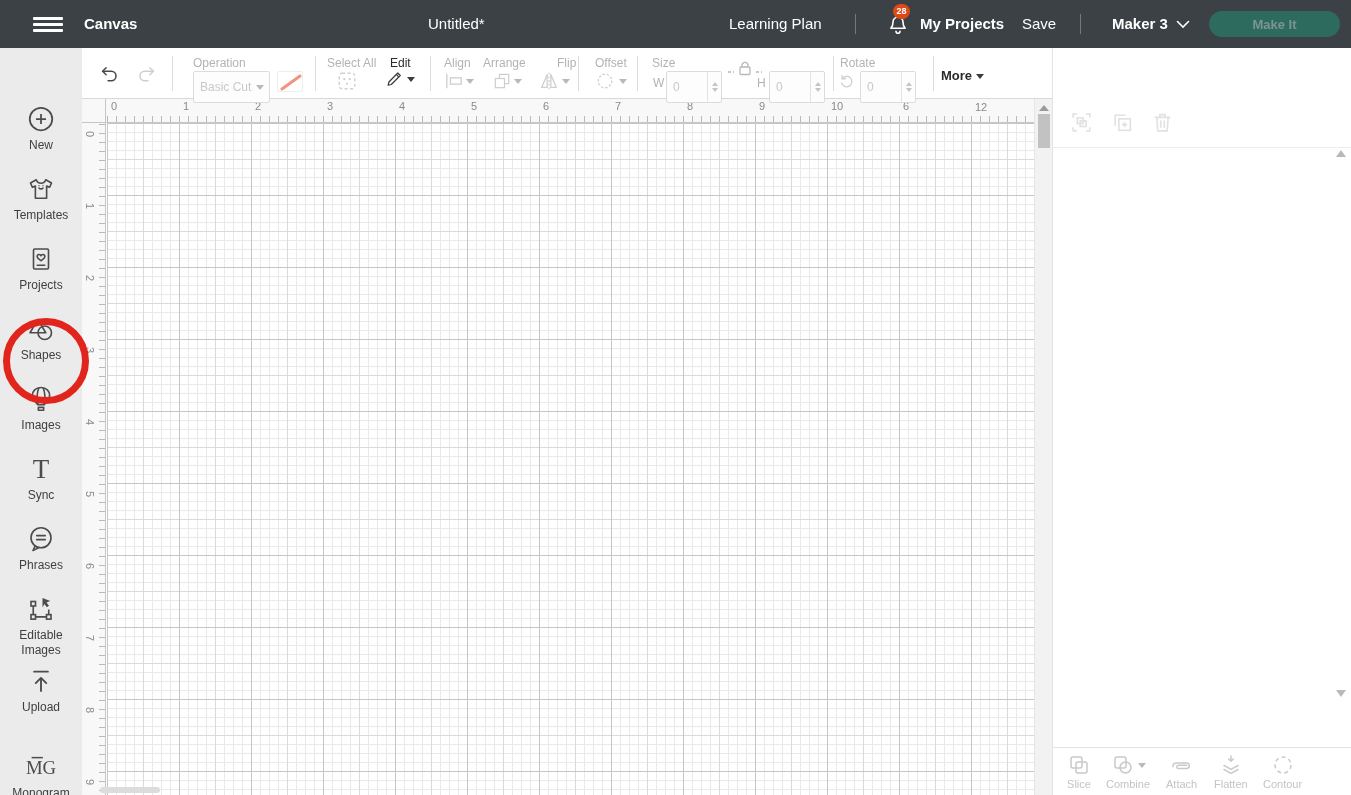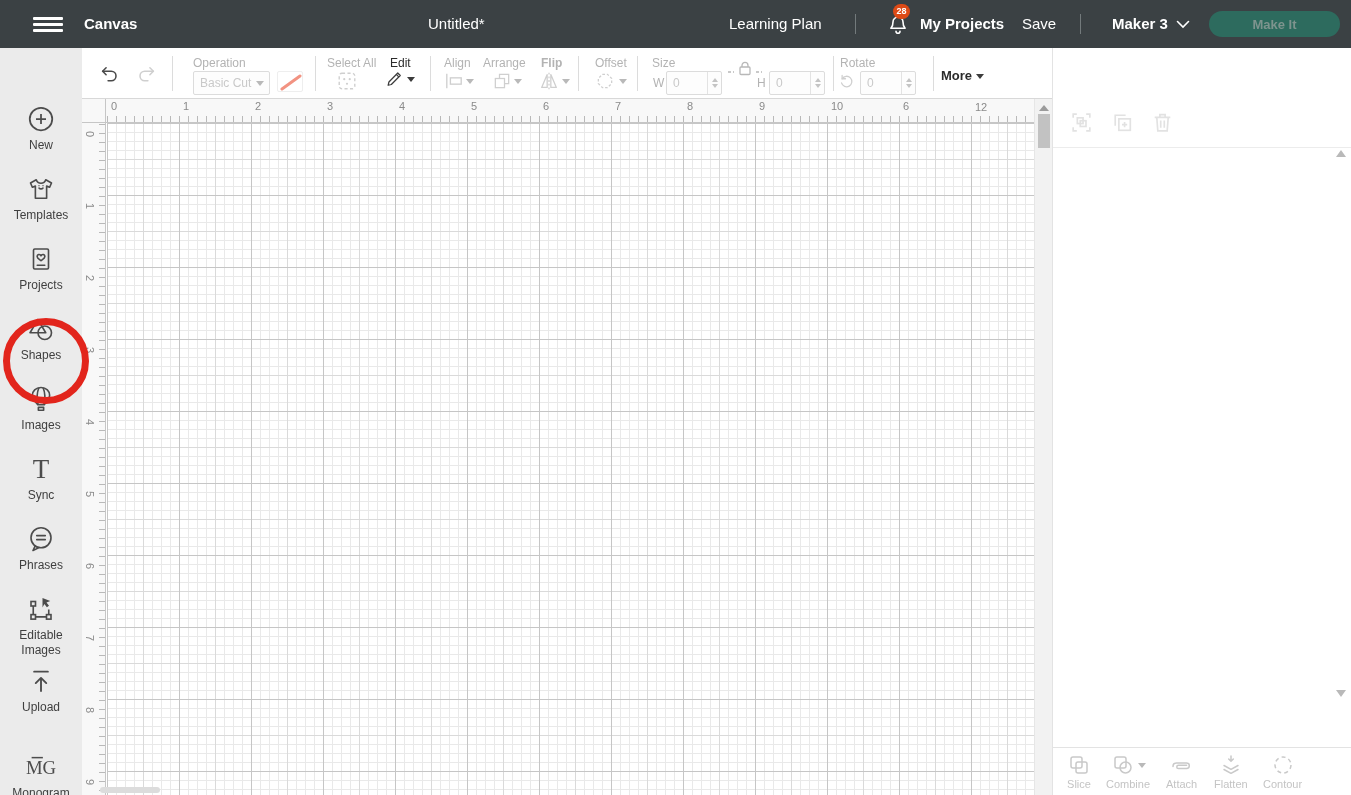--- a/index.html
+++ b/index.html
@@ -23,21 +23,21 @@
   .sb-item { position:absolute; left:0; width:82px; display:flex; flex-direction:column; align-items:center; cursor:pointer; color:#4c4c4c; }
   .sb-item .lbl { margin-top:4px; font-size:12px; color:#3f3f3f; text-align:center; line-height:15px; }
   .red-circle { position:absolute; left:3px; top:318px; width:86px; height:86px; border:7px solid #e2251c; border-radius:50%;
                 z-index:6; pointer-events:none; }
 
   
   .toolbar { position:absolute; left:82px; top:48px; width:970px; height:51px; background:#fff; border-bottom:1px solid #d8d8d8; z-index:4; }
   .tb-lbl { position:absolute; font-size:12px; color:#b3b3b3; white-space:nowrap; }
   .tb-lbl.dark { color:#2b2b2b; font-weight:bold; }
   .tb-div { position:absolute; top:8px; width:1px; height:35px; background:#dcdcdc; }
-  .tb-input { position:absolute; height:24px; border:1px solid #dcdcdc; border-radius:2px; background:#fdfdfd; display:flex; align-items:center; }
+  .tb-input { position:absolute; height:32px; border:1px solid #dcdcdc; border-radius:2px; background:#fdfdfd; display:flex; align-items:center; }
   .tb-input .val { flex:1; font-size:12px; color:#c9c9c9; padding-left:6px; }
   .stepper { width:14px; height:100%; border-left:1px solid #e3e3e3; display:flex; flex-direction:column; align-items:center; justify-content:center; gap:2px; }
   .tri-up { width:0; height:0; border-left:3.5px solid transparent; border-right:3.5px solid transparent; border-bottom:4px solid #c4c4c4; }
   .tri-dn { width:0; height:0; border-left:3.5px solid transparent; border-right:3.5px solid transparent; border-top:4px solid #c4c4c4; }
   .caret-dn { display:inline-block; width:0; height:0; border-left:4px solid transparent; border-right:4px solid transparent; border-top:5px solid #b9b9b9; }
   .caret-dark { border-top-color:#3c3c3c; }
   .swatch { position:absolute; left:195px; top:23px; width:26px; height:21px; border:1px solid #eee; border-radius:2px; overflow:hidden; }
   .swatch svg { display:block; }
 
   
@@ -281,21 +281,21 @@
 
   <span class="tb-lbl" style="left:401px;top:8px;">Arrange</span>
   <div class="abs" style="left:410px;top:23px;">
     <svg width="20" height="20" viewBox="0 0 24 24" fill="none" stroke="#cfcfcf" stroke-width="1.5">
       <rect x="4" y="9" width="11" height="11"></rect>
         <path d="M9 9V4h11v11h-5"></path>
     </svg>
   </div>
   <span class="caret-dn abs" style="left:432px;top:31px;"></span>
 
-  <span class="tb-lbl" style="left:459px;top:8px;font-weight:bold;">Flip</span>
+  <span class="tb-lbl" style="left:475px;top:8px;">Flip</span>
   <div class="abs" style="left:456px;top:22px;">
     <svg width="22" height="22" viewBox="0 0 24 24" fill="none" stroke="#cfcfcf" stroke-width="1.4" stroke-linejoin="round">
       <path d="M10 5 4 19h6V5z"></path>
         <path d="M14 5v14h6L14 5z"></path>
         <path d="M12 3v18" stroke-dasharray="2 2"></path>
     </svg>
   </div>
   <span class="caret-dn abs" style="left:480px;top:31px;"></span>
   <div class="tb-div" style="left:496px;"></div>
 

